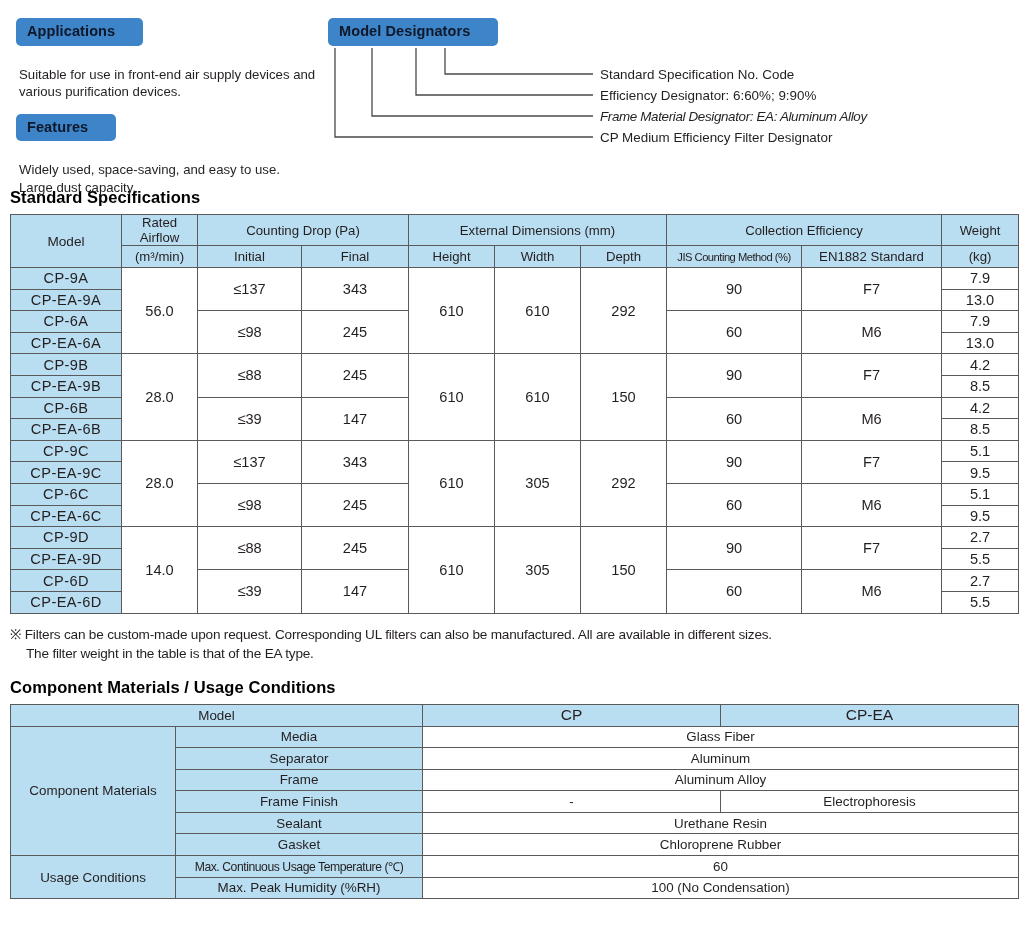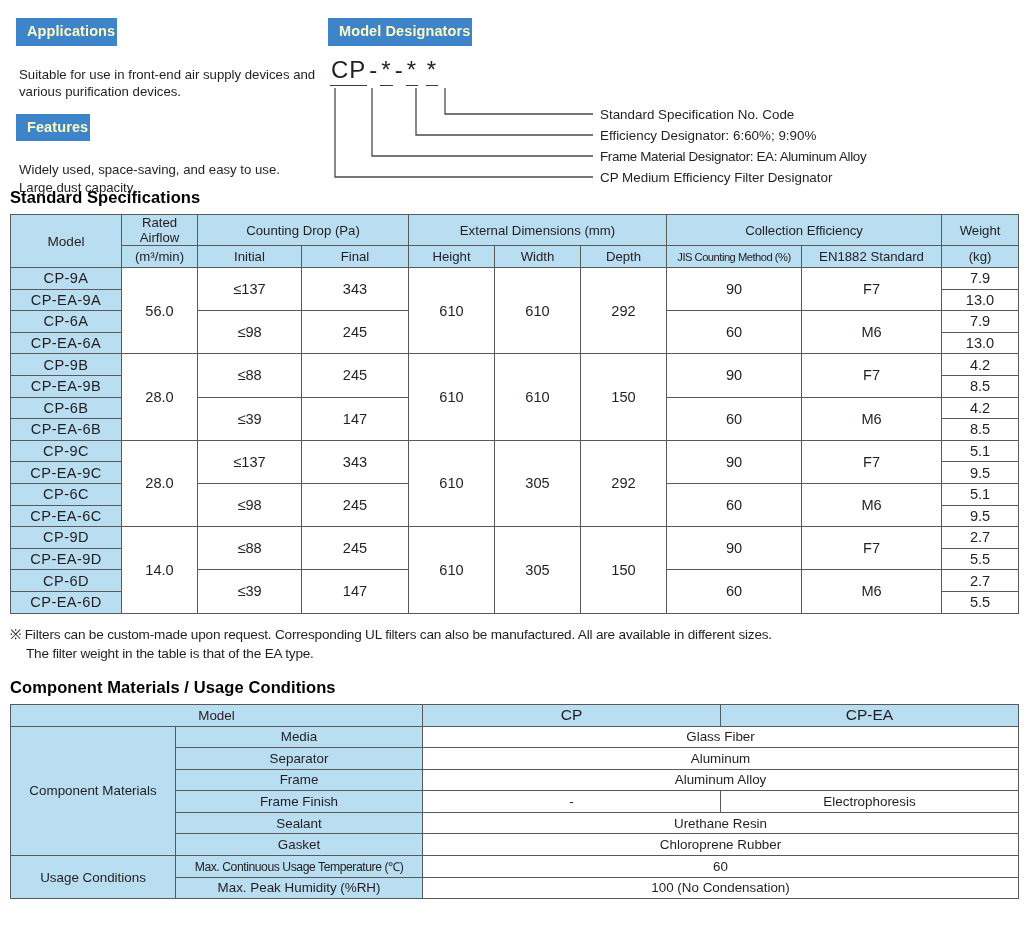--- a/index.html
+++ b/index.html
@@ -23,26 +23,26 @@
   }
   .left-col {
     position: absolute;
     left: 16px;
     top: 18px;
     width: 300px;
   }
   .badge {
     display: inline-block;
     background: #3d85c8;
-    color: #fef9c3;
+    color: #0f172a;
     font-weight: bold;
     font-size: 14.5px;
     line-height: 1;
-    padding: 6px 2px 7px 11px;
-    border-radius: 0;
+    padding: 6px 28px 7px 11px;
+    border-radius: 5px;
     letter-spacing: 0.1px;
   }
   .body-text {
     font-size: 13.2px;
     line-height: 1.33;
     margin: 20px 0 0 3px;
     color: #231f20;
   }
   .features-badge-wrap { margin-top: 13px; }
 
@@ -85,20 +85,21 @@
     font-size: 13.4px;
     color: #231f20;
   }
   .desig-labels div {
     height: 21px;
     line-height: 21px;
     white-space: nowrap;
   }
   .desig-labels div.tight {
     letter-spacing: -0.35px;
+    font-style: italic;
   }
 
   
   h2.section-title {
     font-size: 16.5px;
     font-weight: bold;
     margin: 0 0 7px 10px;
     color: #000000;
     letter-spacing: 0.1px;
   }
@@ -180,23 +181,20 @@
 
     <div class="features-badge-wrap">
       <div class="badge">Features</div>
     </div>
     <p class="body-text">Widely used, space-saving, and easy to use. Large dust capacity.</p>
   </div>
 
   <div class="desig-col">
     <div class="badge">Model Designators</div>
 
-    <div class="desig-code">
-      <span class="u">CP</span><span class="dash">-</span><span class="u">*</span><span class="dash">-</span><span class="u">*</span>&nbsp;<span class="u">*</span>
-    </div>
 
     <div class="desig-diagram">
       <svg width="280" height="104">
 
         <path d="M 117 0 L 117 26 L 265 26" fill="none" stroke="#4a4a4a" stroke-width="1.3"></path>
 
         <path d="M 88 0 L 88 47 L 265 47" fill="none" stroke="#4a4a4a" stroke-width="1.3"></path>
 
         <path d="M 44 0 L 44 68 L 265 68" fill="none" stroke="#4a4a4a" stroke-width="1.3"></path>
 

